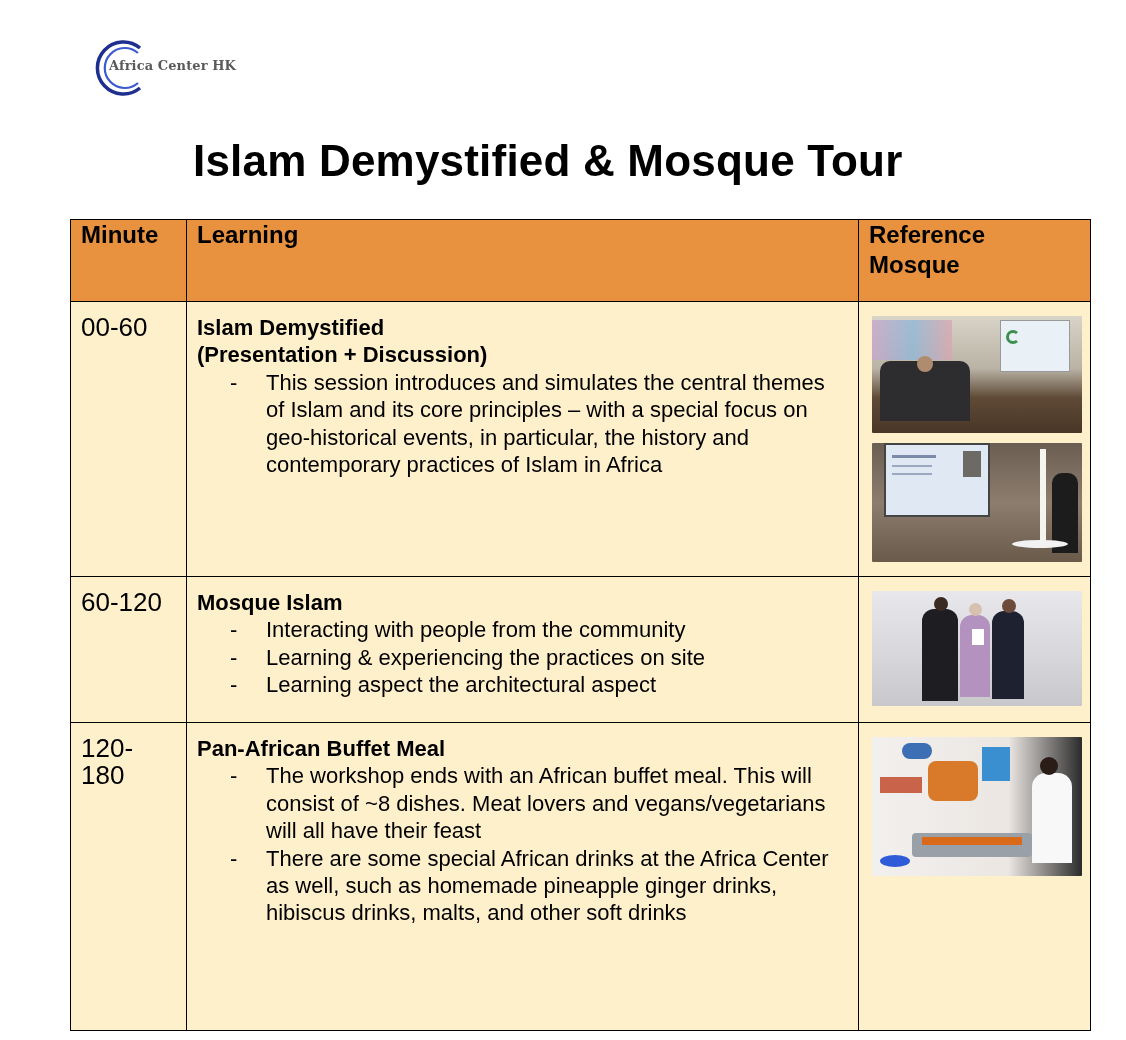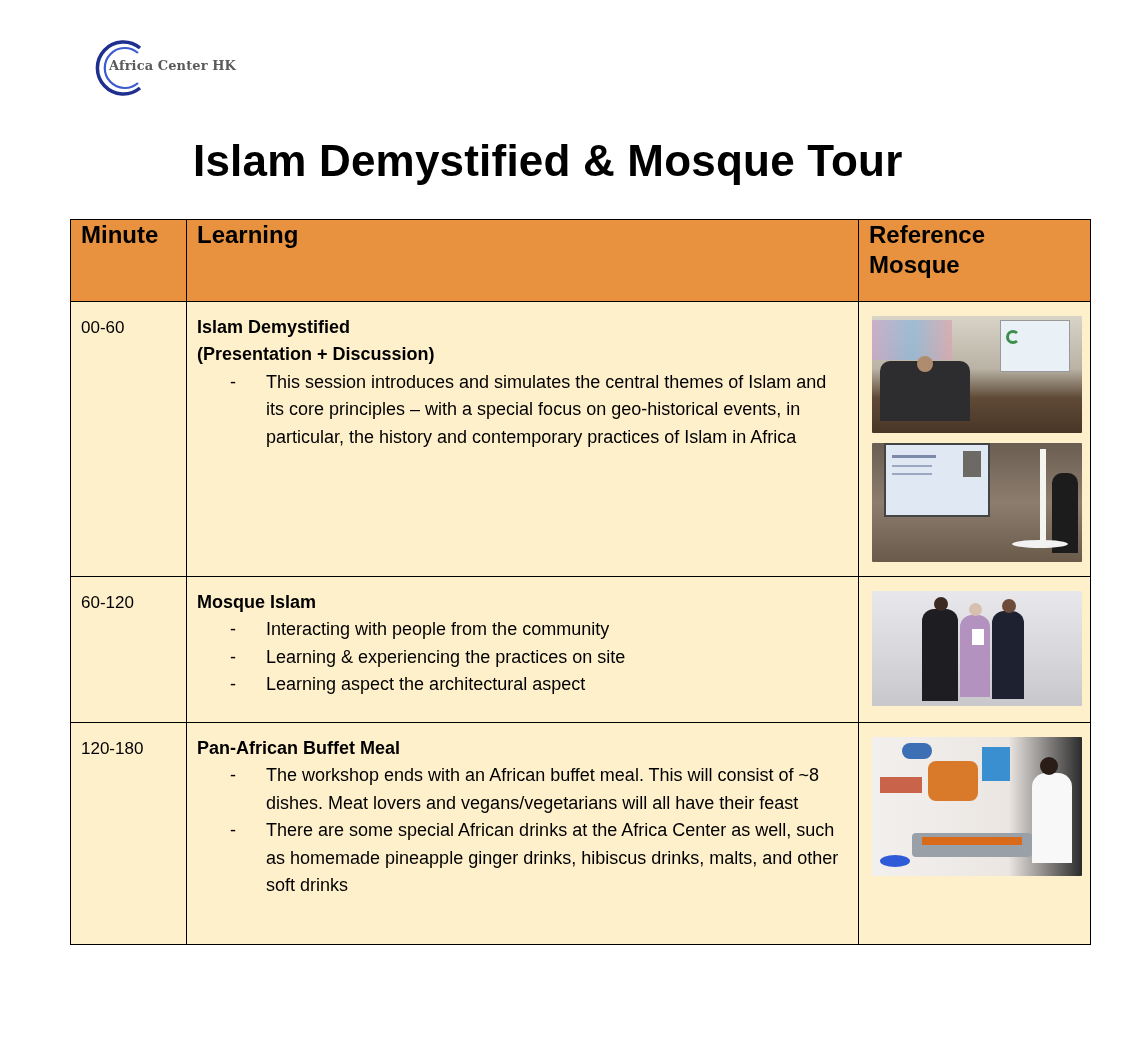--- a/index.html
+++ b/index.html
@@ -15,22 +15,22 @@
     table.schedule { position: absolute; left: 50px; top: 219px; width: 1020px; border-collapse: collapse; table-layout: fixed; margin-left: 20px; }
     table.schedule td, table.schedule th { border: 1.2px solid #000; vertical-align: top; text-align: left; }
     col.c-min { width: 116px; }
     col.c-act { width: 672px; }
     col.c-photo { width: 232px; }
 
     thead th { background: #e8923f; height: 82px; font-size: 24px; font-weight: bold; vertical-align: middle; padding: 0 10px; line-height: 30px; }
     tbody tr.filled td { background: #fff0cc; }
     tbody tr.end td { background: #ffffff; }
 
-    .minute { font-size: 17px; padding: 12px 10px; line-height: 27px; }
-    .activity { padding: 12px 10px 10px 10px; font-size: 18px; line-height: 27.4px; }
+    .minute { font-size: 26px; padding: 12px 10px; line-height: 27px; }
+    .activity { padding: 12px 10px 10px 10px; font-size: 22px; line-height: 27.4px; }
     .act-title { font-weight: bold; display: block; }
     ul.bullets { list-style: none; }
     ul.bullets li { position: relative; padding-left: 69px; }
     ul.bullets li .dash { position: absolute; left: 33px; top: 0; }
 
     .photo-cell { padding: 14px 8px 8px 13px; }
     .photo { width: 210px; display: block; border-radius: 1px; overflow: hidden; position: relative; }
     .photo + .photo { margin-top: 10px; }
     .ph1 { height: 117px; background: linear-gradient(180deg, #d9d4c8 0%, #b9b2a5 45%, #5e4a36 70%, #4a3626 100%); }
     .ph2 { height: 119px; background: linear-gradient(180deg, #6b5e52 0%, #8c7d6e 50%, #6a5a4a 100%); }
@@ -117,21 +117,21 @@
           <div style="position:absolute;left:88px;top:24px;width:30px;height:82px;background:#b392c0;border-radius:12px 12px 0 0;"></div>
           <div style="position:absolute;left:120px;top:20px;width:32px;height:88px;background:#1e2230;border-radius:12px 12px 0 0;"></div>
           <div style="position:absolute;left:62px;top:6px;width:14px;height:14px;border-radius:50%;background:#3b2a22;"></div>
           <div style="position:absolute;left:97px;top:12px;width:13px;height:13px;border-radius:50%;background:#d7c0b0;"></div>
           <div style="position:absolute;left:130px;top:8px;width:14px;height:14px;border-radius:50%;background:#6d4b3a;"></div>
           <div style="position:absolute;left:100px;top:38px;width:12px;height:16px;background:#ffffff;"></div>
         </div>
       </td>
     </tr>
 
-    <tr class="filled" style="height:222px;">
+    <tr class="filled" style="height:308px;">
       <td class="minute">120-180</td>
       <td class="activity">
         <span class="act-title">Pan-African Buffet Meal</span>
         <ul class="bullets">
           <li><span class="dash">-</span><span>The workshop ends with an African buffet meal. This will consist of ~8 dishes. Meat lovers and vegans/vegetarians will all have their feast</span></li>
           <li><span class="dash">-</span><span>There are some special African drinks at the Africa Center as well, such as homemade pineapple ginger drinks, hibiscus drinks,  malts, and other soft drinks</span></li>
         </ul>
       </td>
       <td class="photo-cell">
         <div class="photo ph4">

